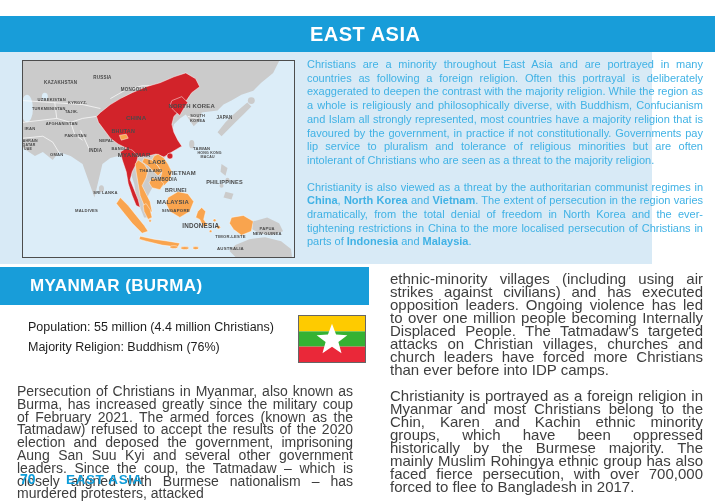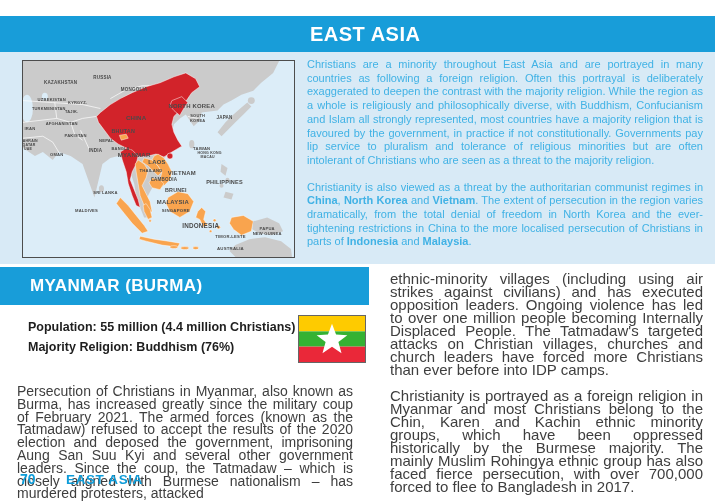--- a/index.html
+++ b/index.html
@@ -10,42 +10,42 @@
     --flag_yellow:#FECB00; --flag_green:#34B233; --flag_red:#EA2839; --flag_star:#FFFFFF;
   }
   *{box-sizing:border-box;margin:0;padding:0}
   html,body{width:715px;height:504px}
   body{position:relative;background:#fff;font-family:"Liberation Sans",sans-serif;overflow:hidden}
 
   .header-bar{position:absolute;left:0;top:16px;width:715px;height:36px;background:var(--bar_cyan)}
   .header-bar h1{position:absolute;left:310px;top:0;line-height:36px;color:#fff;font-size:20px;
     font-weight:bold;letter-spacing:.5px}
 
-  .intro-section{position:absolute;left:0;top:52px;width:715px;height:212px;background:var(--section_bg)}
+  .intro-section{position:absolute;left:0;top:52px;width:652px;height:212px;background:var(--section_bg)}
 
   .map-box{position:absolute;left:22px;top:8px;width:273px;height:198px;border:1.5px solid var(--map_border);
     background:var(--map_sea)}
   .map-box svg{display:block;width:100%;height:100%}
   .sea{fill:var(--map_sea)}
   .c-land{fill:var(--map_land)}
   .c-red{fill:var(--map_red);stroke:#fff;stroke-width:.5}
   .c-orange{fill:var(--map_orange);stroke:#fff;stroke-width:.45}
   .border-line{fill:none;stroke:#fff;stroke-width:.7}
   .map-label{fill:var(--map_label);font-family:"Liberation Sans",sans-serif;font-weight:bold;letter-spacing:.2px}
 
   .intro-text{position:absolute;left:307px;top:6px;width:396px;color:var(--intro_text_cyan);
     font-size:11px;line-height:13.7px;text-align:justify}
   .intro-text p{margin-bottom:13px}
   .intro-text b{font-weight:bold}
 
   .country-bar{position:absolute;left:0;top:267px;width:369px;height:38px;background:var(--bar_cyan)}
   .country-bar h2{position:absolute;left:30px;top:0;line-height:38px;color:#fff;font-size:17px;
     font-weight:bold;letter-spacing:.4px}
 
-  .stats{position:absolute;left:28px;top:317px;width:270px;font-size:12.5px;font-weight:bold;color:#1E1E1E}
+  .stats{position:absolute;left:28px;top:317px;width:270px;font-size:12.5px;font-weight:normal;color:#1E1E1E}
   .stat-row{line-height:20px}
   .stat-value.severe{color:var(--severe_red)}
 
   .flag{position:absolute;left:298px;top:315px;width:68px;height:48px;border:1px solid #666;background:#fff}
   .flag svg{display:block;width:100%;height:100%}
   .flag-yellow{fill:var(--flag_yellow)} .flag-green{fill:var(--flag_green)}
   .flag-red{fill:var(--flag_red)} .flag-star{fill:var(--flag_star)}
 
   .col-left{position:absolute;left:17px;top:385px;width:336px;font-size:14px;line-height:12.8px;
     text-align:justify;color:var(--body_text)}

